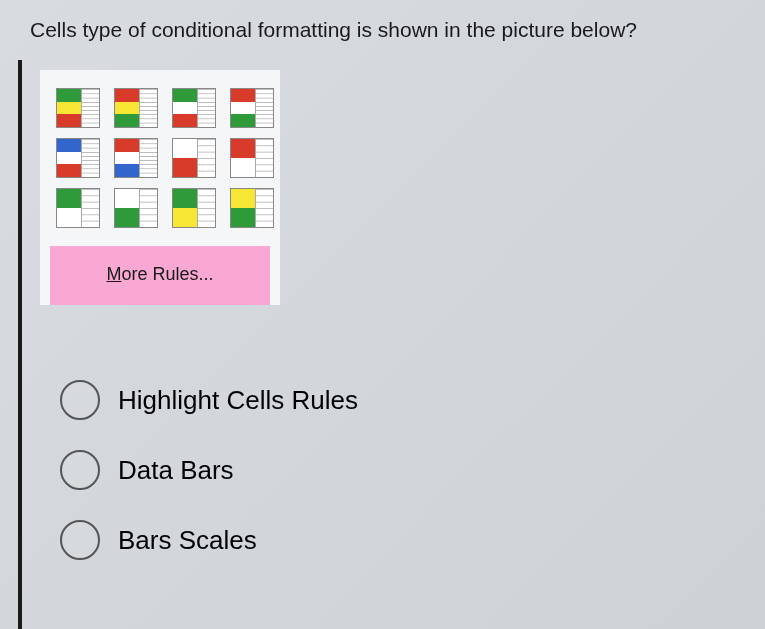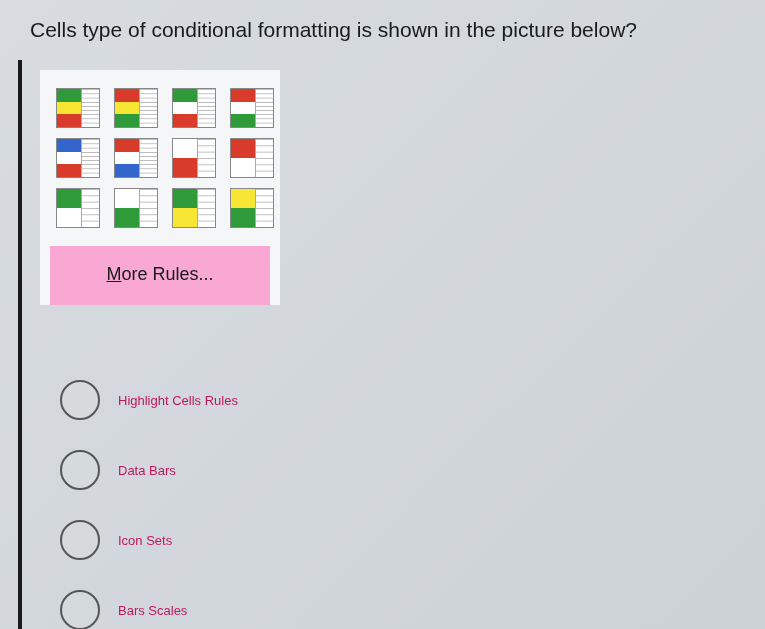--- a/index.html
+++ b/index.html
@@ -88,22 +88,22 @@
       cursor: pointer;
     }
     .radio {
       width: 40px;
       height: 40px;
       border: 2px solid #555;
       border-radius: 50%;
       background: rgba(255,255,255,0.05);
     }
     .option-label {
-      font-size: 13px;
-      color: #be185d;
+      font-size: 26px;
+      color: #000000;
     }
   </style>
 </head>
 <body>
 
 <div class="vbar"></div>
 
 <div class="question">Cells type of conditional formatting is shown in the picture below?</div>
 
 <div class="panel">
@@ -262,19 +262,15 @@
     <div class="option">
       <div class="radio"></div>
       <div class="option-label">Highlight Cells Rules</div>
     </div>
     <div class="option">
       <div class="radio"></div>
       <div class="option-label">Data Bars</div>
     </div>
     <div class="option">
       <div class="radio"></div>
-      <div class="option-label">Icon Sets</div>
-    </div>
-    <div class="option">
-      <div class="radio"></div>
       <div class="option-label">Bars Scales</div>
     </div>
   </div>
 
 </body></html>

